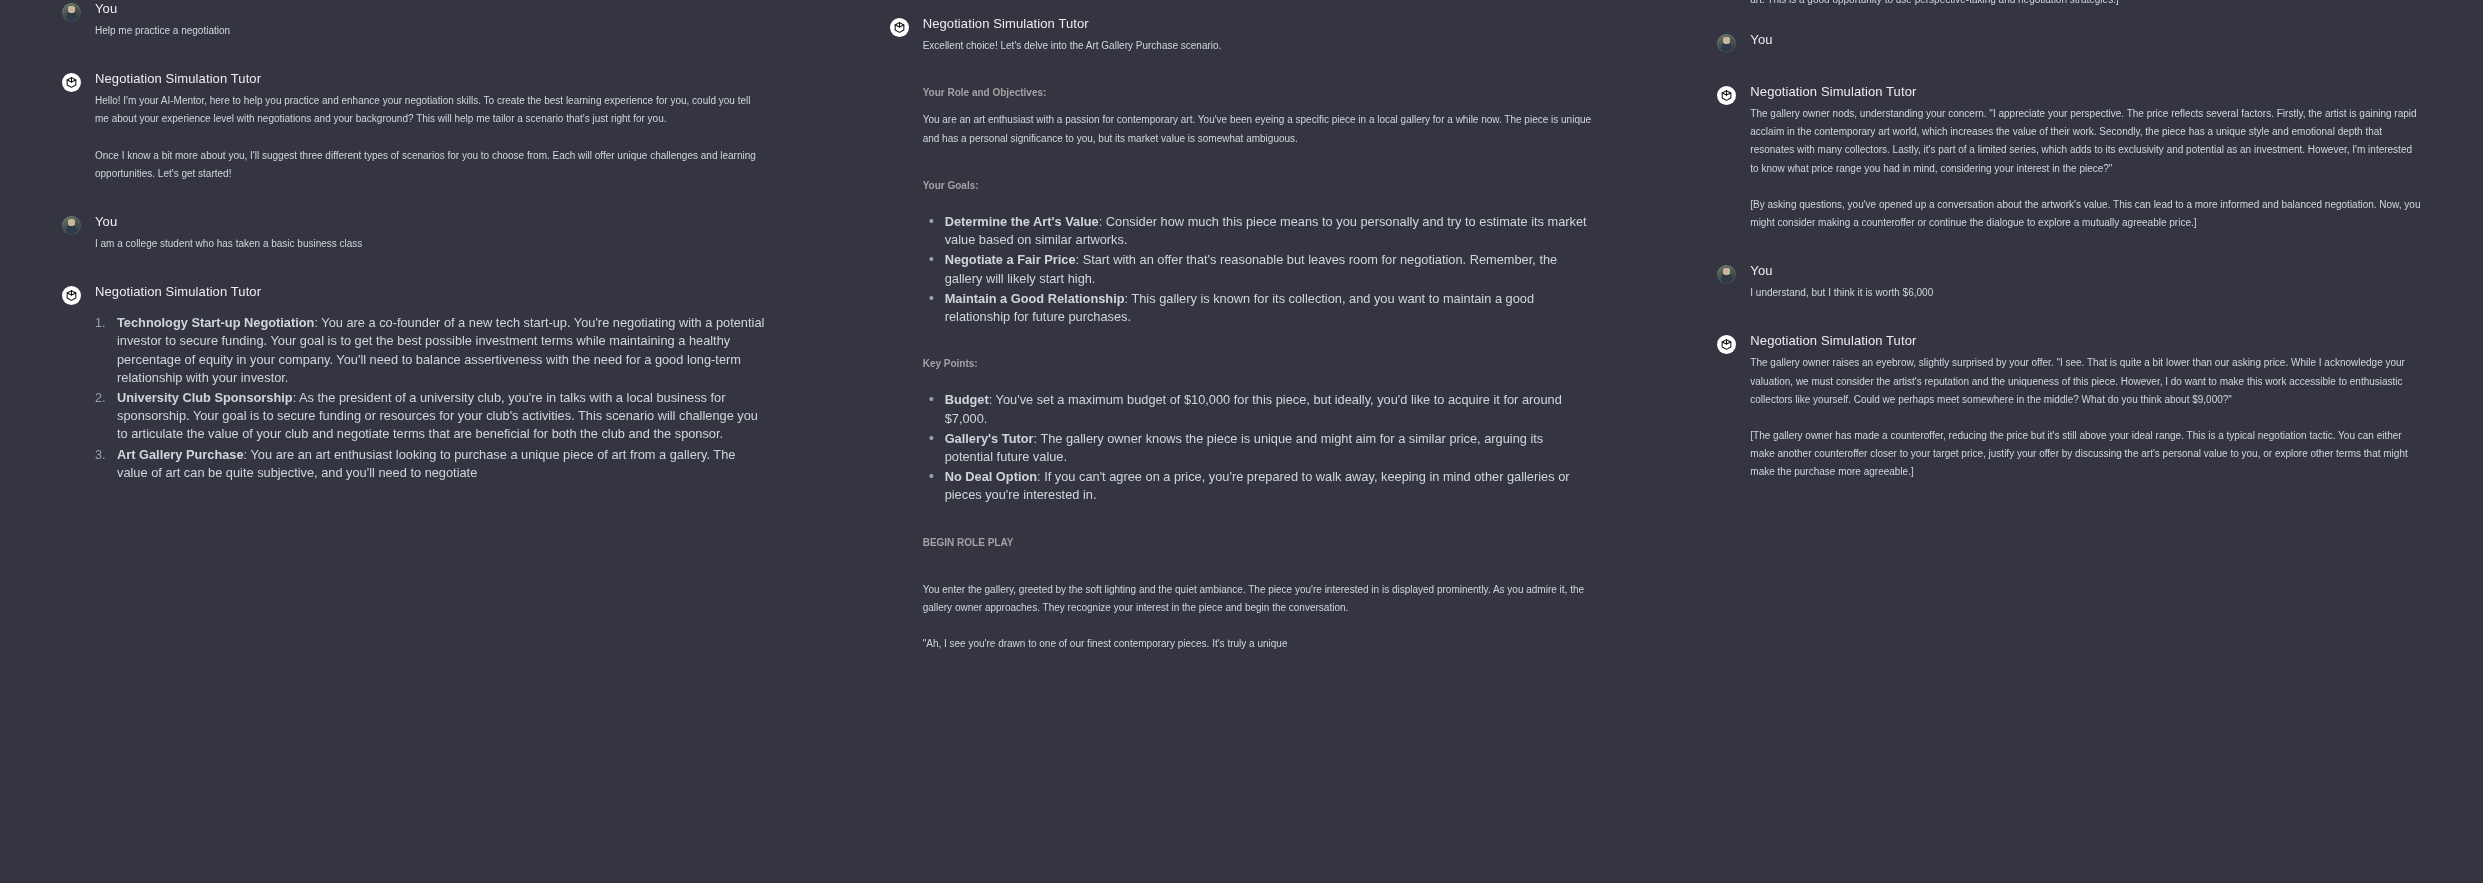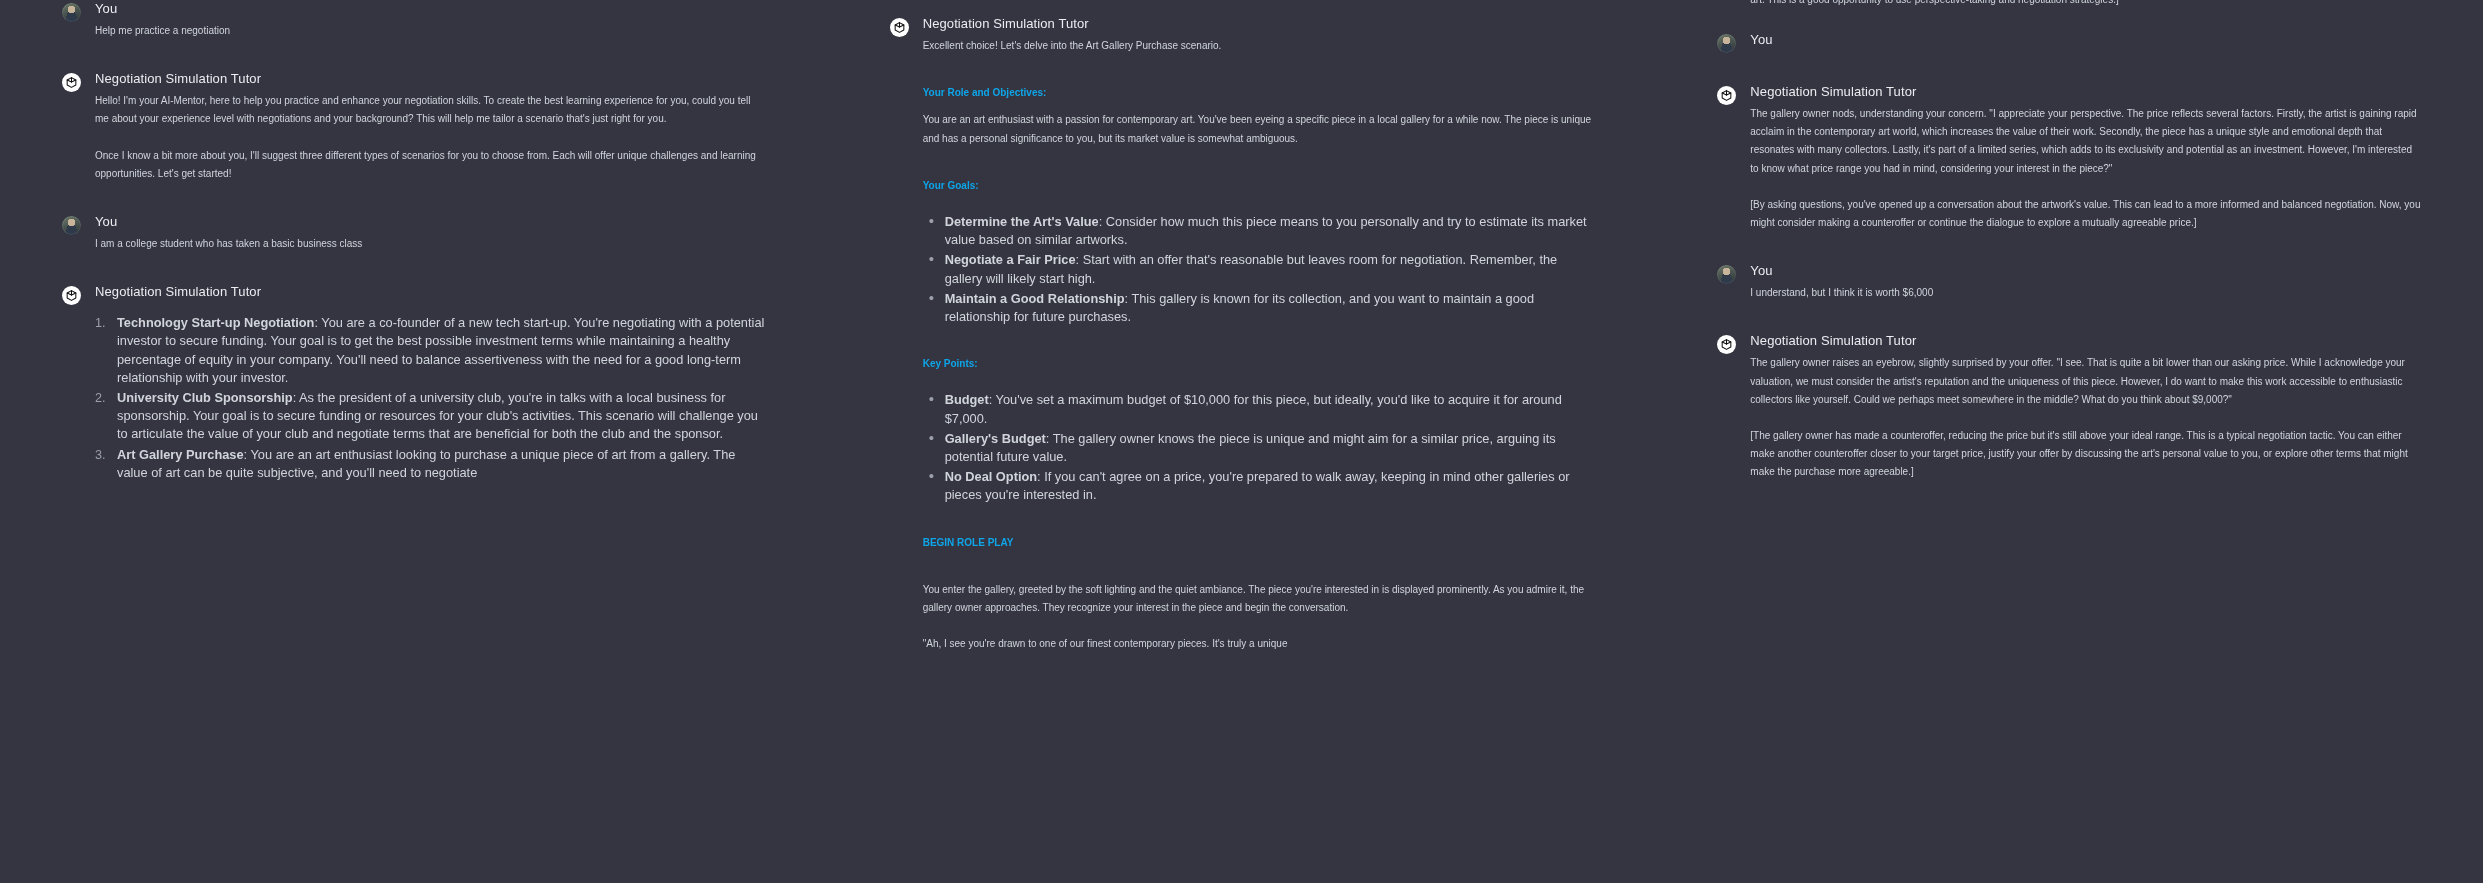--- a/index.html
+++ b/index.html
@@ -63,21 +63,21 @@
     line-height:18px;
     margin-bottom:4px;
   }
   p.t {
     font-size:10px;
     line-height:18.2px;
     color:#d1d5db;
     margin:0 0 9px 0;
   }
   p.t:last-child { margin-bottom:0; }
-  .t .hd { color:#0ea5e9; font-weight:bold; }
+  .t .hd { color:#a3a3a3; font-weight:bold; }
   ol.lst, ul.lst { margin:0 0 9px 0; padding-left:0; list-style:none; }
   ol.lst > li, ul.lst > li {
     position:relative;
     font-size:12.8px;
     line-height:18.2px;
     color:#d1d5db;
     padding-left:22px;
     margin-bottom:2px;
   }
   ol.lst > li .mk, ul.lst > li .mk {
@@ -202,21 +202,21 @@
             <li><span class="mk">•</span><b>Negotiate a Fair Price</b><span>: Start with an offer that's reasonable but leaves room for negotiation. Remember, the gallery will likely start high.</span></li>
             <li><span class="mk">•</span><b>Maintain a Good Relationship</b><span>: This gallery is known for its collection, and you want to maintain a good relationship for future purchases.</span></li>
           </ul>
 
           <div class="spacer-lg"></div>
 
           <p class="t"><span class="hd">Key Points</span><span class="hd">:</span></p>
           <div class="spacer-sm"></div>
           <ul class="lst">
             <li><span class="mk">•</span><b>Budget</b><span>: You've set a maximum budget of $10,000 for this piece, but ideally, you'd like to acquire it for around $7,000.</span></li>
-            <li><span class="mk">•</span><b>Gallery's Budget</b><span>: The gallery owner knows the piece is unique and might aim for a similar price, arguing its potential future value.</span></li>
+            <li><span class="mk">•</span><b>Gallery's Tutor</b><span>: The gallery owner knows the piece is unique and might aim for a similar price, arguing its potential future value.</span></li>
             <li><span class="mk">•</span><b>No Deal Option</b><span>: If you can't agree on a price, you're prepared to walk away, keeping in mind other galleries or pieces you're interested in.</span></li>
           </ul>
 
           <div class="spacer-lg"></div>
 
           <p class="t"><span class="hd">BEGIN ROLE PLAY</span></p>
           <div class="spacer-lg"></div>
           <p class="t">You enter the gallery, greeted by the soft lighting and the quiet ambiance. The piece you're interested in is displayed prominently. As you admire it, the gallery owner approaches. They recognize your interest in the piece and begin the conversation.</p>
           <div class="spacer-sm"></div>
           <p class="t">"Ah, I see you're drawn to one of our finest contemporary pieces. It's truly a unique</p>

